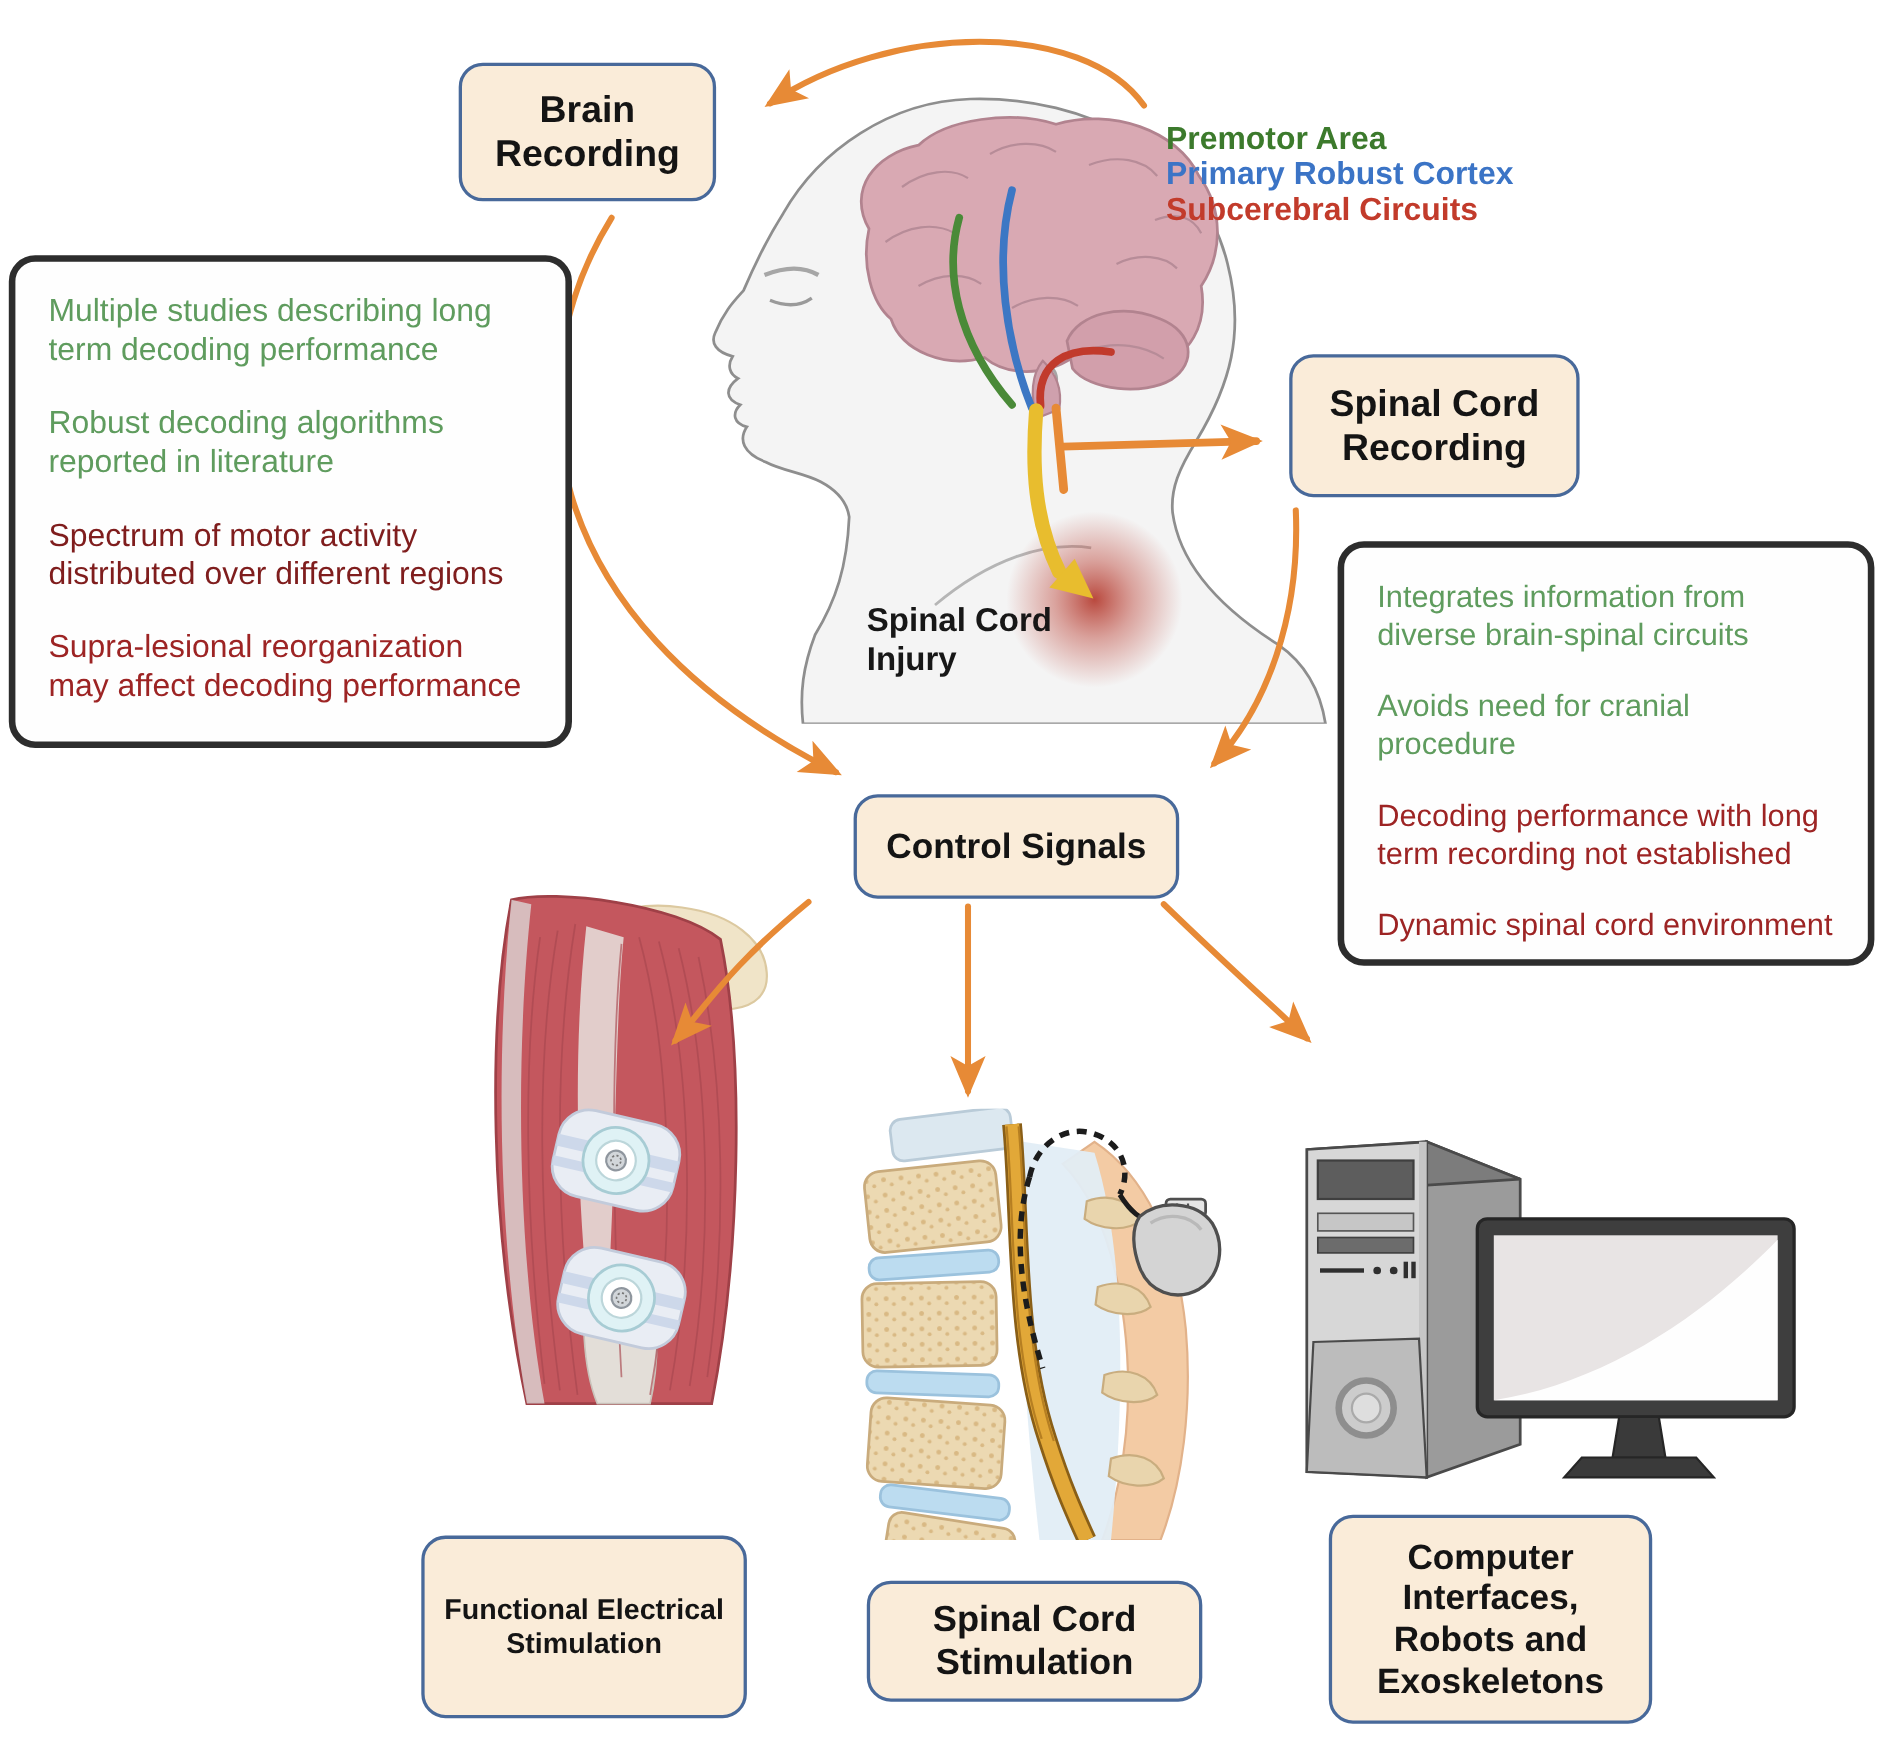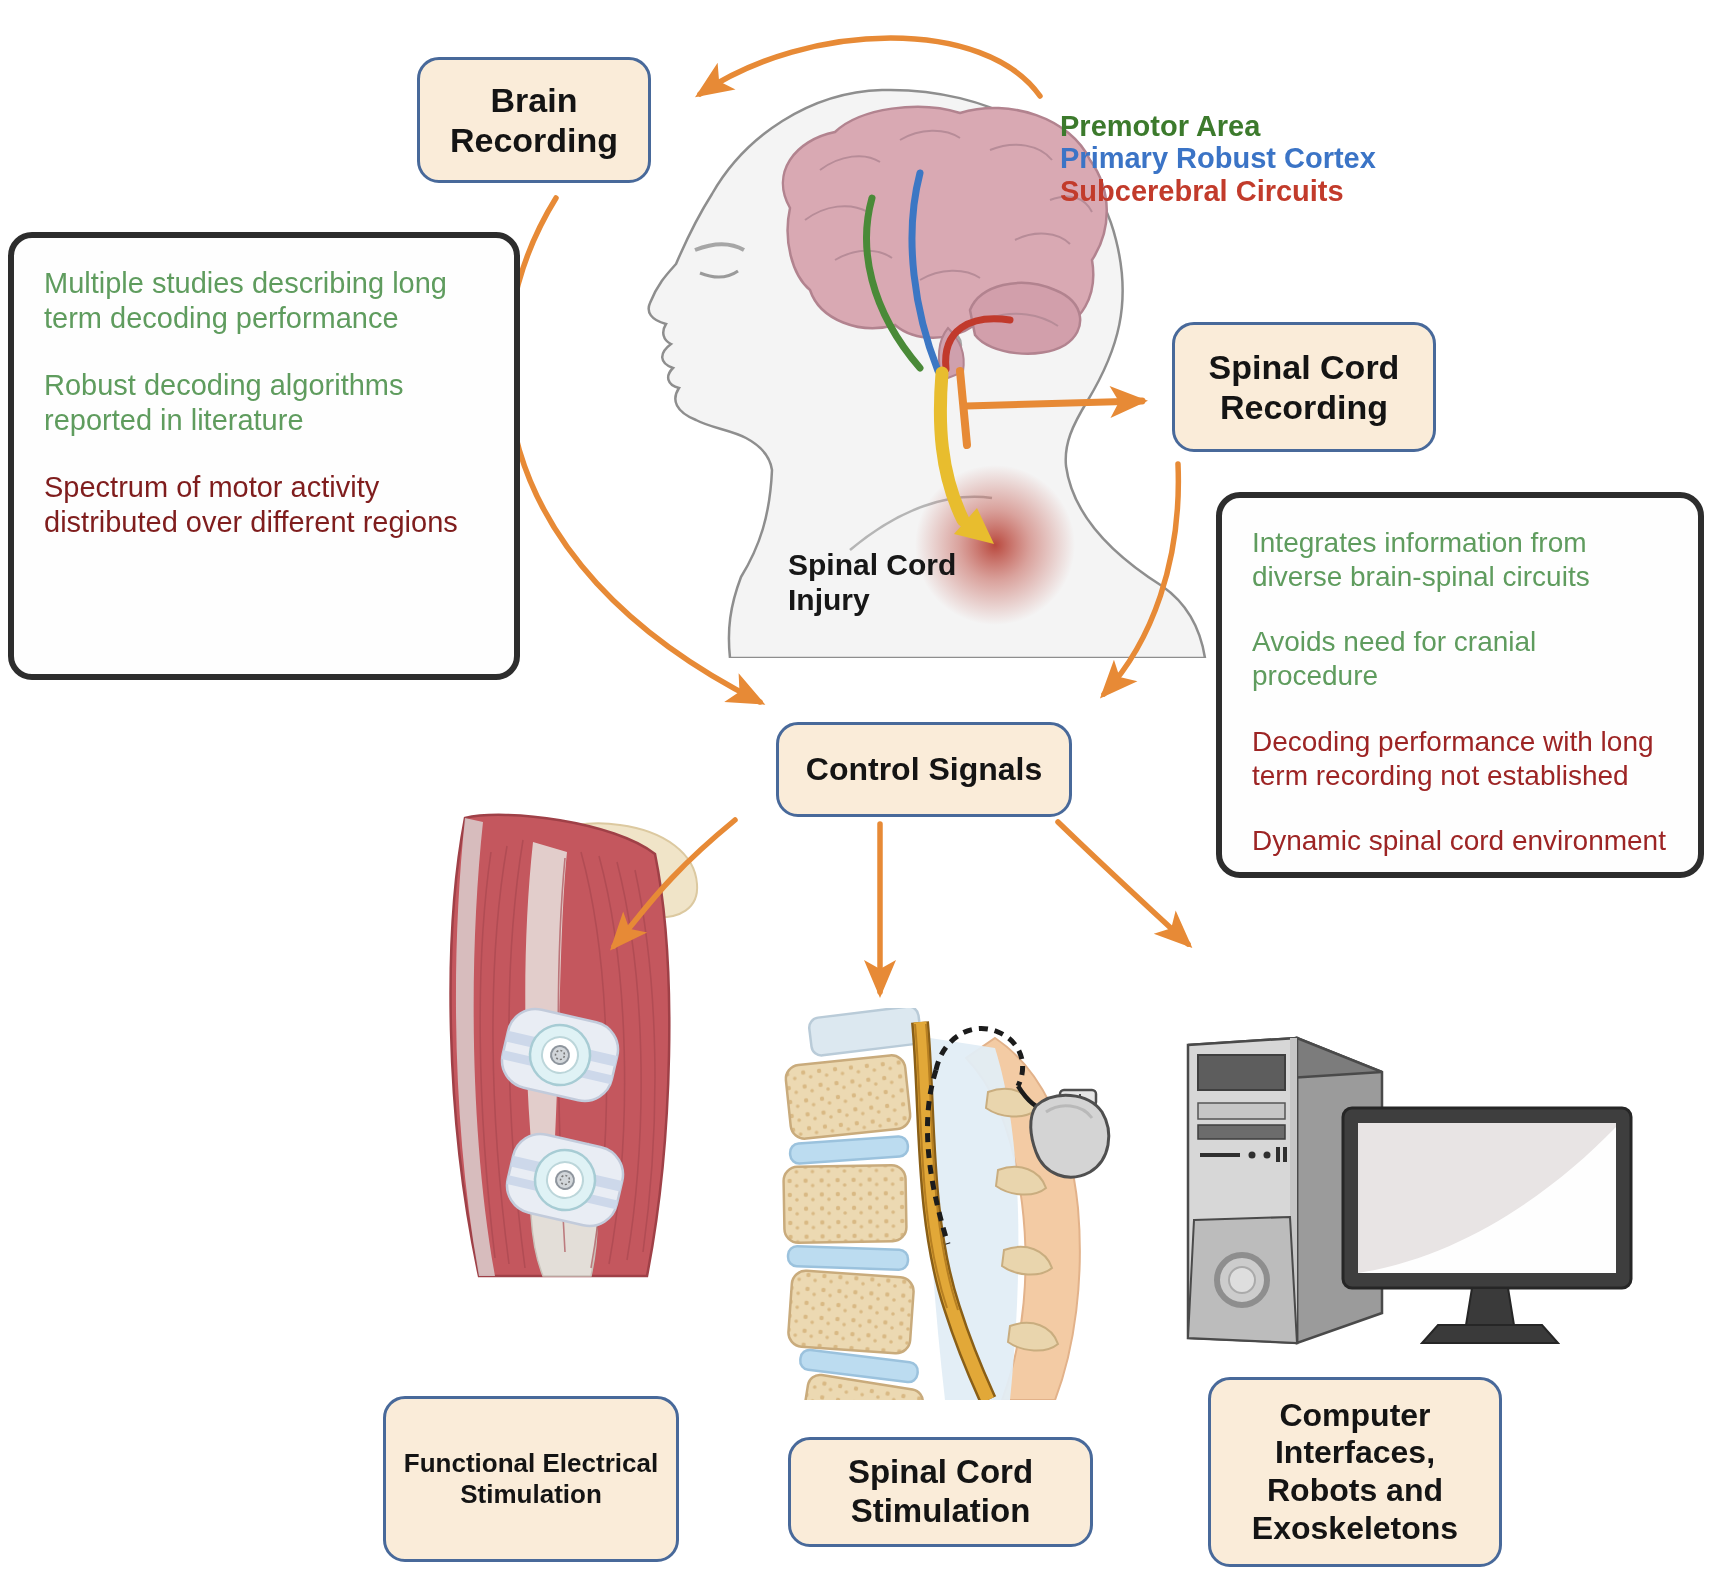--- a/index.html
+++ b/index.html
@@ -235,20 +235,21 @@
     <div style="color: rgb(59, 116, 198);">Primary Robust Cortex</div>
     <div style="color: rgb(194, 59, 43);">Subcerebral Circuits</div>
   </div>
 
   <div id="injury-label">Spinal Cord Injury</div>
 
   <div class="panel" id="left-panel">
     <p style="color: rgb(95, 156, 94);">Multiple studies describing long term decoding performance</p>
     <p style="color: rgb(95, 156, 94);">Robust decoding algorithms reported in literature</p>
     <p style="color: #7f1d1d;">Spectrum of motor activity distributed over different regions</p>
+    <p style="color: rgb(157, 36, 36);">Supra-lesional reorganization may affect decoding performance</p>
   </div>
   <div class="panel" id="right-panel">
     <p style="color: rgb(95, 156, 94);">Integrates information from diverse brain-spinal circuits</p>
     <p style="color: rgb(95, 156, 94);">Avoids need for cranial procedure</p>
     <p style="color: rgb(157, 36, 36);">Decoding performance with long term recording not established</p>
     <p style="color: rgb(157, 36, 36);">Dynamic spinal cord environment</p>
   </div>
 
 </div>
 

